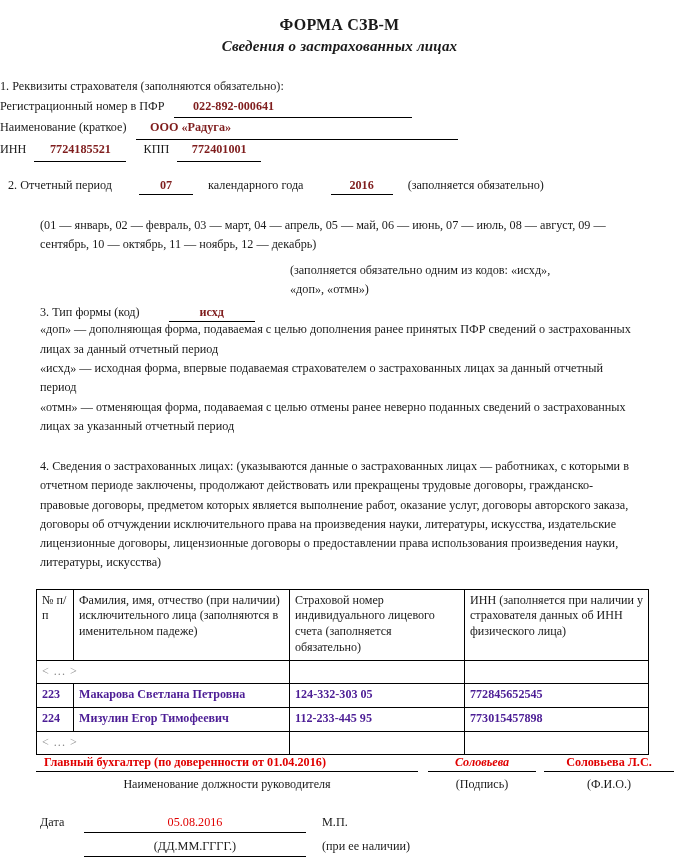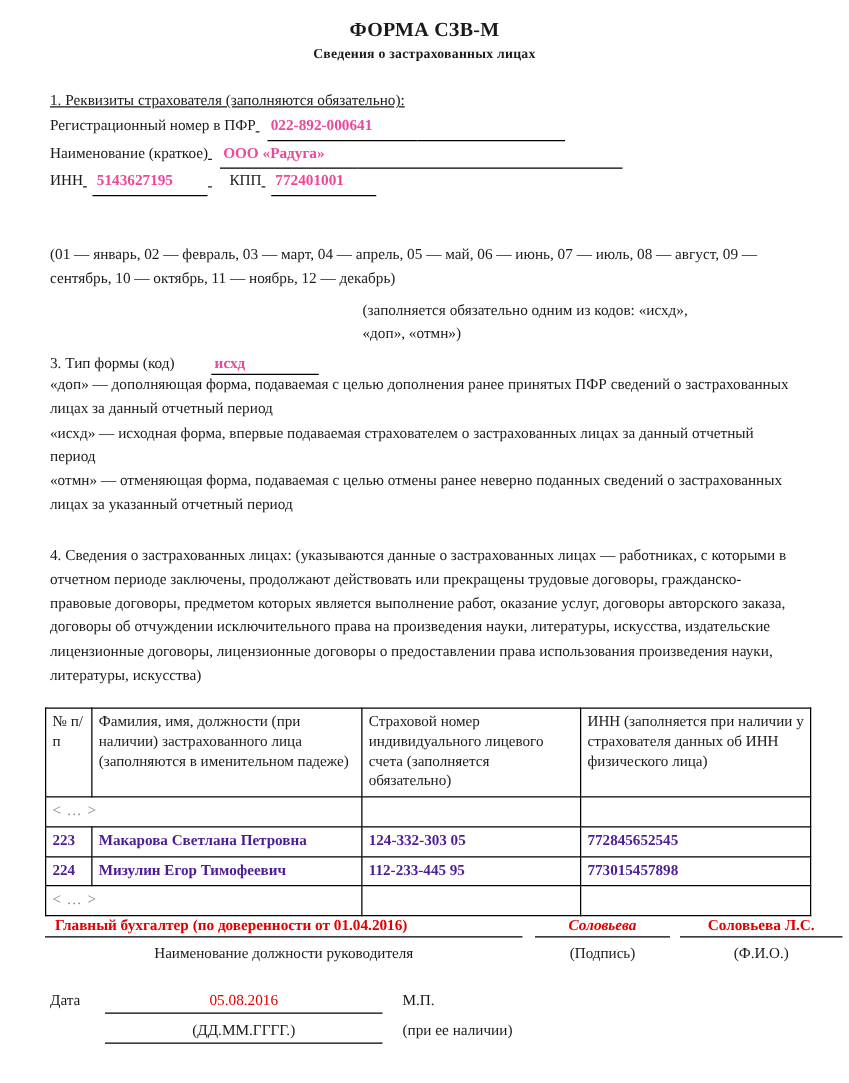--- a/index.html
+++ b/index.html
@@ -11,36 +11,36 @@
     font-size:12.2px;
     color:#1a1a1a;
     position:relative;
     overflow:hidden;
   }
   .page{position:relative;width:679px;height:866px;box-sizing:border-box;}
 
   
   .title-block{text-align:center;padding-top:14px;line-height:1.35;}
   .title-main{font-weight:bold;font-size:16px;letter-spacing:.2px;}
-  .title-sub{font-weight:bold;font-size:11px;letter-spacing:.2px;}
+  .title-sub{font-weight:bold;font-size:15px;letter-spacing:.2px;font-style:italic;}
 
   
   .red{color:#e00000;font-weight:bold;}
-  .sec{padding-left:40px;padding-right:24px;text-decoration:underline;}
+  .sec{padding-right:24px;}
   .ln{line-height:1.62;}
   .gap-s{height:9px;}
   .gap-m{height:16px;}
   .gap-l{height:21px;}
 
   
   .fill{
     display:inline-block;
-    color:#ec4899;font-weight:bold;
+    color:#7f1d1d;font-weight:bold;
     border-bottom:1.4px solid #000;
-    text-align:left;
+    text-align:center;
     vertical-align:baseline;
     padding:0 3px 1px 3px;
     box-sizing:border-box;
   }
   .rule{display:inline-block;border-bottom:1.4px solid #000;vertical-align:bottom;height:14px;}
 
   
   .row1{white-space:nowrap;}
   .lbl{display:inline-block;}
 
@@ -122,28 +122,37 @@
       <span class="fill" style="width:120px;margin-left:6px;">022-892-000641</span><span class="rule" style="width:118px;"></span>
     </div>
 
     <div class="row1">
       <span class="lbl">Наименование (краткое)</span>
       <span class="fill" style="width:110px;margin-left:6px;">ООО «Радуга»</span><span class="rule" style="width:212px;"></span>
     </div>
 
     <div class="row1">
       <span class="lbl">ИНН</span>
-      <span class="fill" style="width:92px;margin-left:5px;">5143627195</span>
+      <span class="fill" style="width:92px;margin-left:5px;">7724185521</span>
       <span class="lbl" style="margin-left:14px;">КПП</span>
       <span class="fill" style="width:84px;margin-left:5px;">772401001</span>
     </div>
   </div>
 
   <div class="gap-m"></div>
 
+  <div class="sec">
+    <div class="row1" style="padding-left:8px;">
+      <span class="lbl">2. Отчетный период</span>
+      <span class="fill" style="width:54px;margin-left:24px;">07</span>
+      <span class="lbl" style="margin-left:12px;">календарного года</span>
+      <span class="fill" style="width:62px;margin-left:24px;">2016</span>
+      <span class="lbl" style="margin-left:12px;">(заполняется обязательно)</span>
+    </div>
+  </div>
 
   <div class="gap-l"></div>
 
   <p class="para">(01 — январь, 02 — февраль, 03 — март, 04 — апрель, 05 — май, 06 — июнь, 07 — июль, 08 — август, 09 — сентябрь, 10 — октябрь, 11 — ноябрь, 12 — декабрь)</p>
 
   <div class="gap-l"></div>
 
   <div class="type-wrap">
     <div class="type-note" style="width:290px;">(заполняется обязательно одним из кодов: «исхд», «доп», «отмн»)</div>
     <div class="type-line">
@@ -167,21 +176,21 @@
   <table class="persons">
     <colgroup>
         <col class="c1">
         <col class="c2">
         <col class="c3">
         <col class="c4">
       </colgroup>
     <tbody>
       <tr>
         <td class="head">№ п/п</td>
-        <td class="head">Фамилия, имя, должности (при наличии) застрахованного лица (заполняются в именительном падеже)</td>
+        <td class="head">Фамилия, имя, отчество (при наличии) исключительного лица (заполняются в именительном падеже)</td>
         <td class="head">Страховой номер индивидуального лицевого счета (заполняется обязательно)</td>
         <td class="head">ИНН (заполняется при наличии у страхователя данных об ИНН физического лица)</td>
       </tr>
       <tr>
         <td class="dots" colspan="2">&lt; ... &gt;</td>
         <td></td>
         <td></td>
       </tr>
       <tr>
         <td class="datacell">223</td>

